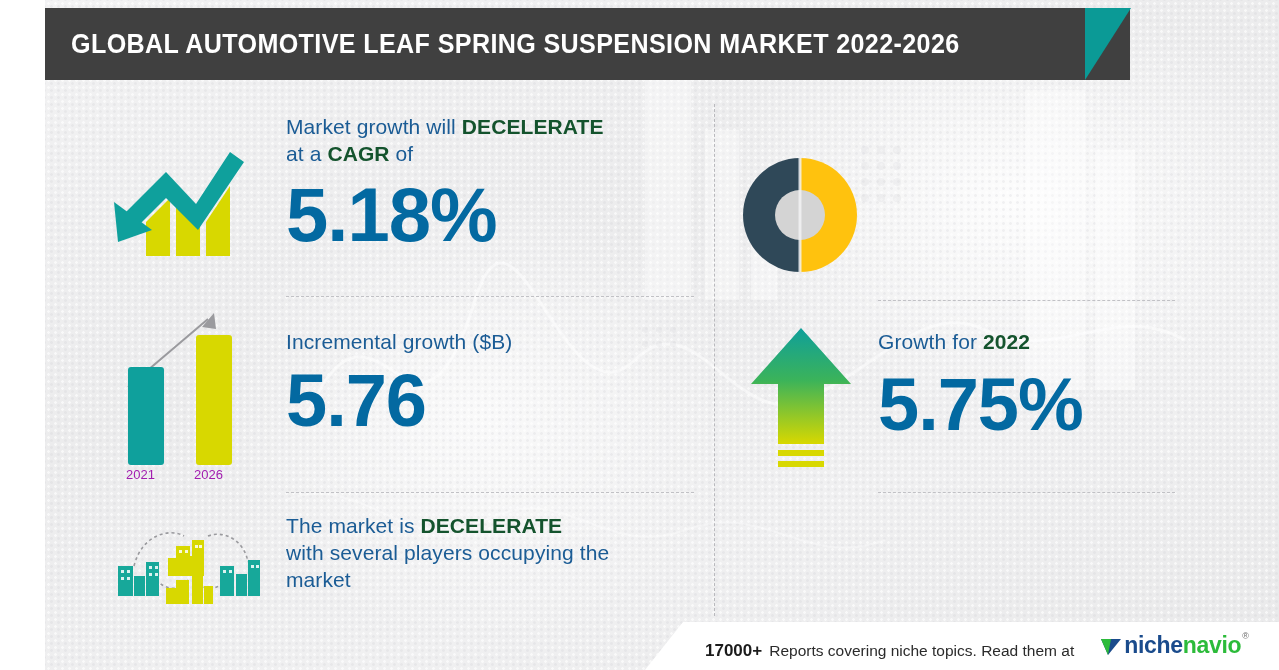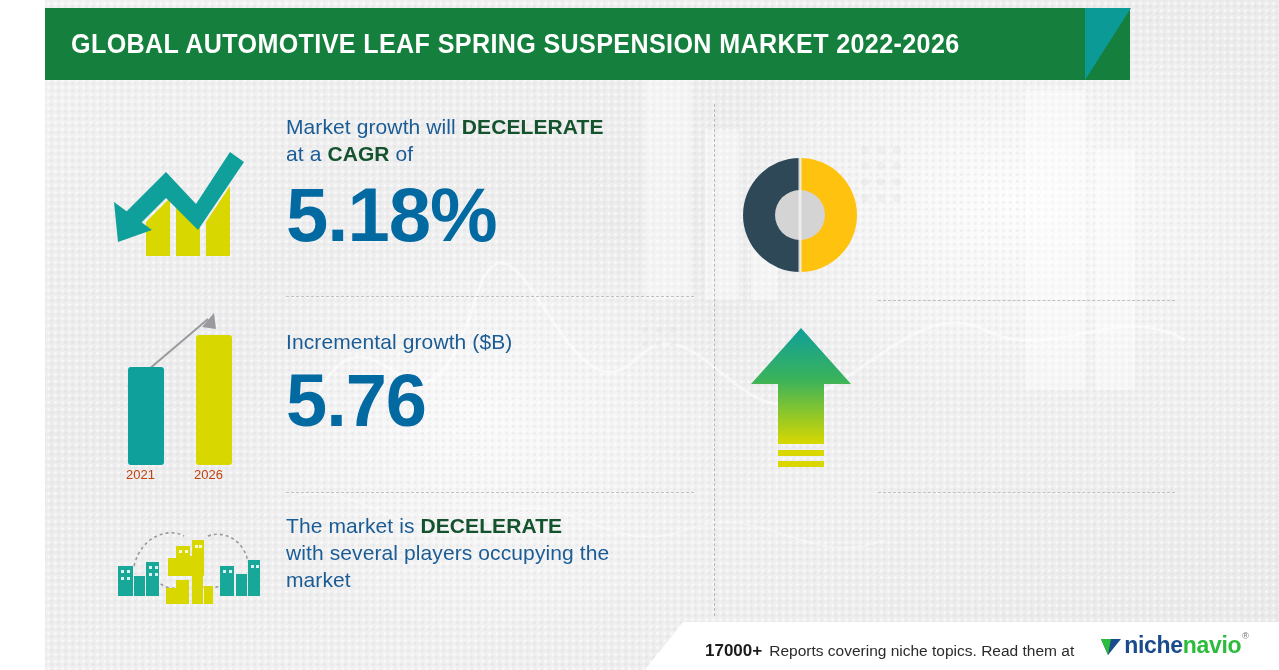--- a/index.html
+++ b/index.html
@@ -51,21 +51,21 @@
     opacity: .5;
   }
 
   
   .banner {
     position: absolute;
     left: 45px;
     top: 8px;
     width: 1085px;
     height: 72px;
-    background: #15803d;
+    background: #404040;
     display: flex;
     align-items: center;
   }
   .banner-title {
     color: #ffffff;
     font-size: 27px;
     font-weight: bold;
     letter-spacing: .4px;
     padding-left: 28px;
     transform: scaleX(0.93);
@@ -143,21 +143,21 @@
   
   .icon { position: absolute; }
   #icon-decline   { left: 112px; top: 138px; }
   #icon-bars      { left: 110px; top: 305px; }
   #icon-cities    { left: 112px; top: 518px; }
   #icon-donut     { left: 741px; top: 156px; }
   #icon-uparrow   { left: 748px; top: 322px; }
 
   .bar-label {
     position: absolute;
-    color: #c2410c;
+    color: #a21caf;
     font-size: 13px;
     font-weight: 500;
   }
 
   
   .footer {
     position: absolute;
     left: 645px;
     top: 622px;
     width: 634px;
@@ -358,20 +358,26 @@
 
   <div class="block" id="block-frag">
     <div class="lead">
       <span>The market is </span><b>DECELERATE</b><br>
       <span>with several players occupying the</span><br>
       <span>market</span>
     </div>
   </div>
 
 
+  <div class="block" id="block-growth">
+    <div class="lead">
+      <span>Growth for </span><b>2022</b>
+    </div>
+    <div class="bignum">5.75%</div>
+  </div>
 
   <div class="footer">
     <div class="footer-inner">
       <span class="footer-count">17000+</span>
       <span class="footer-text">Reports covering niche topics. Read them at</span>
       <span class="logo">
         <svg class="logo-mark" width="22" height="22" viewBox="0 0 22 22">
           <path d="M1,4 L21,4 L8,20 Z" fill="#1a4b8c"></path>
           <path d="M1,4 L11,4 L8,20 Z" fill="#2cbb3a"></path>
         </svg>

